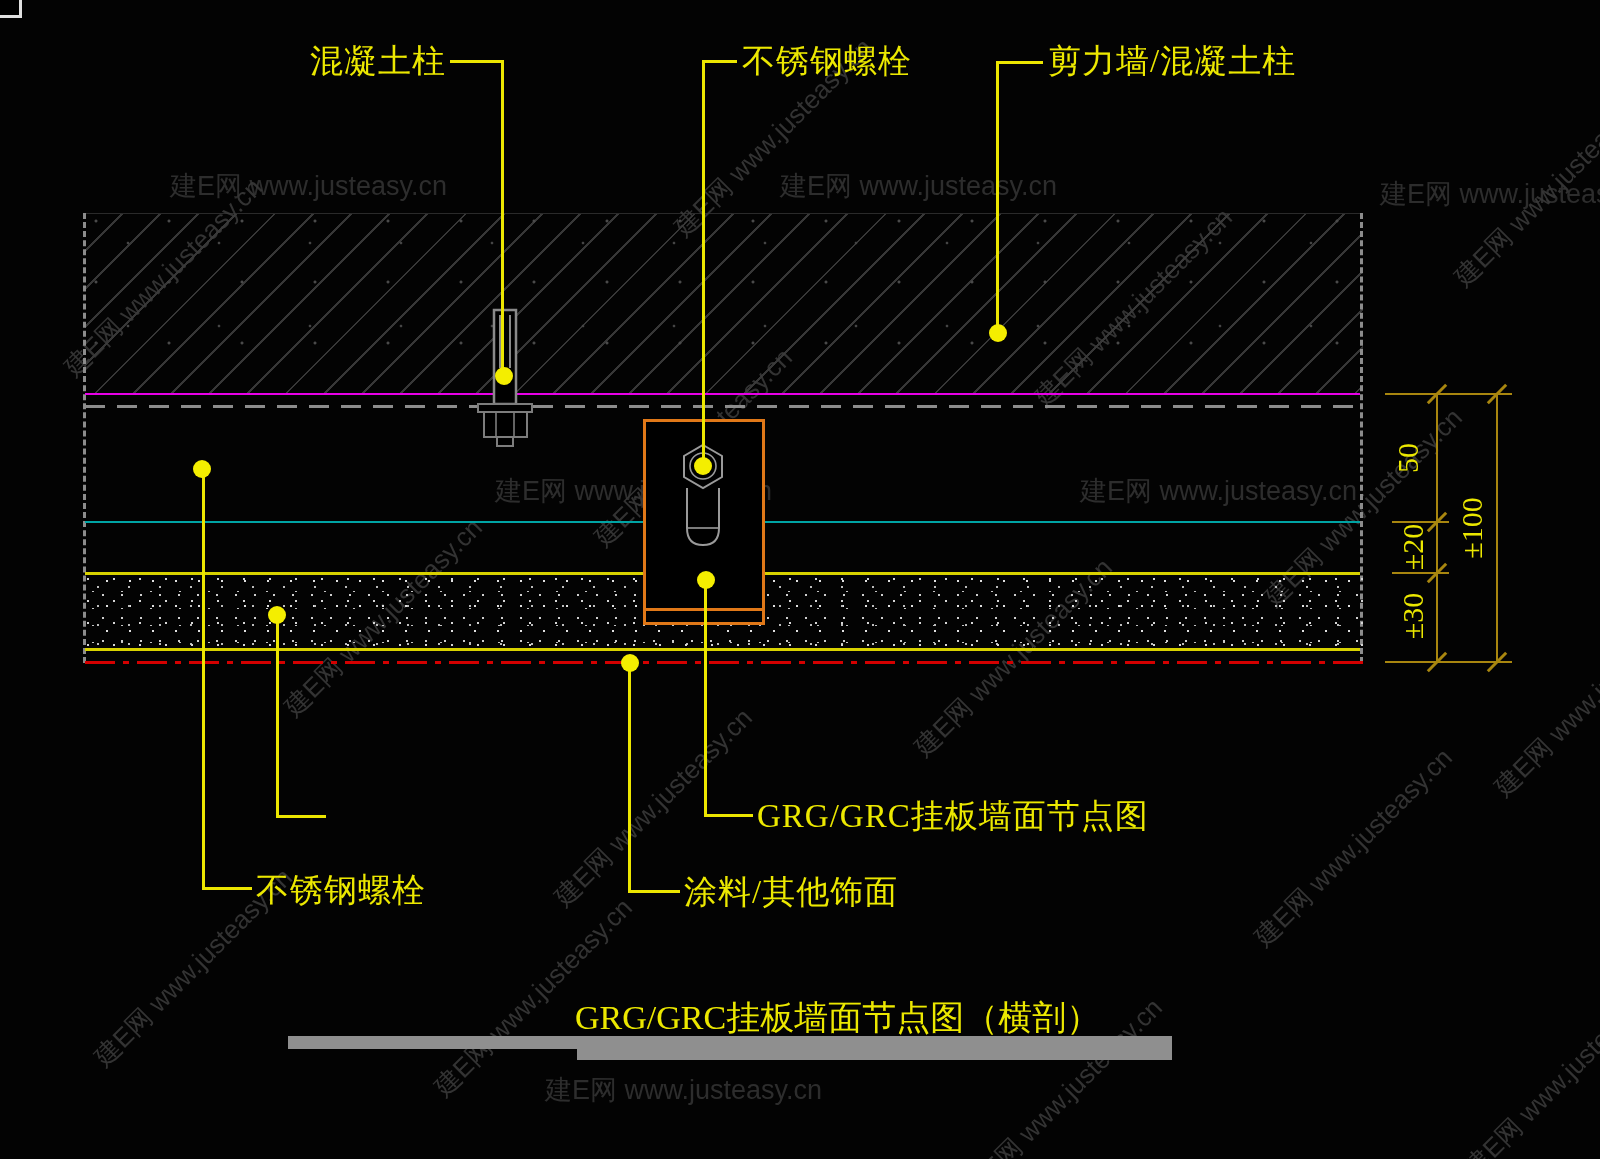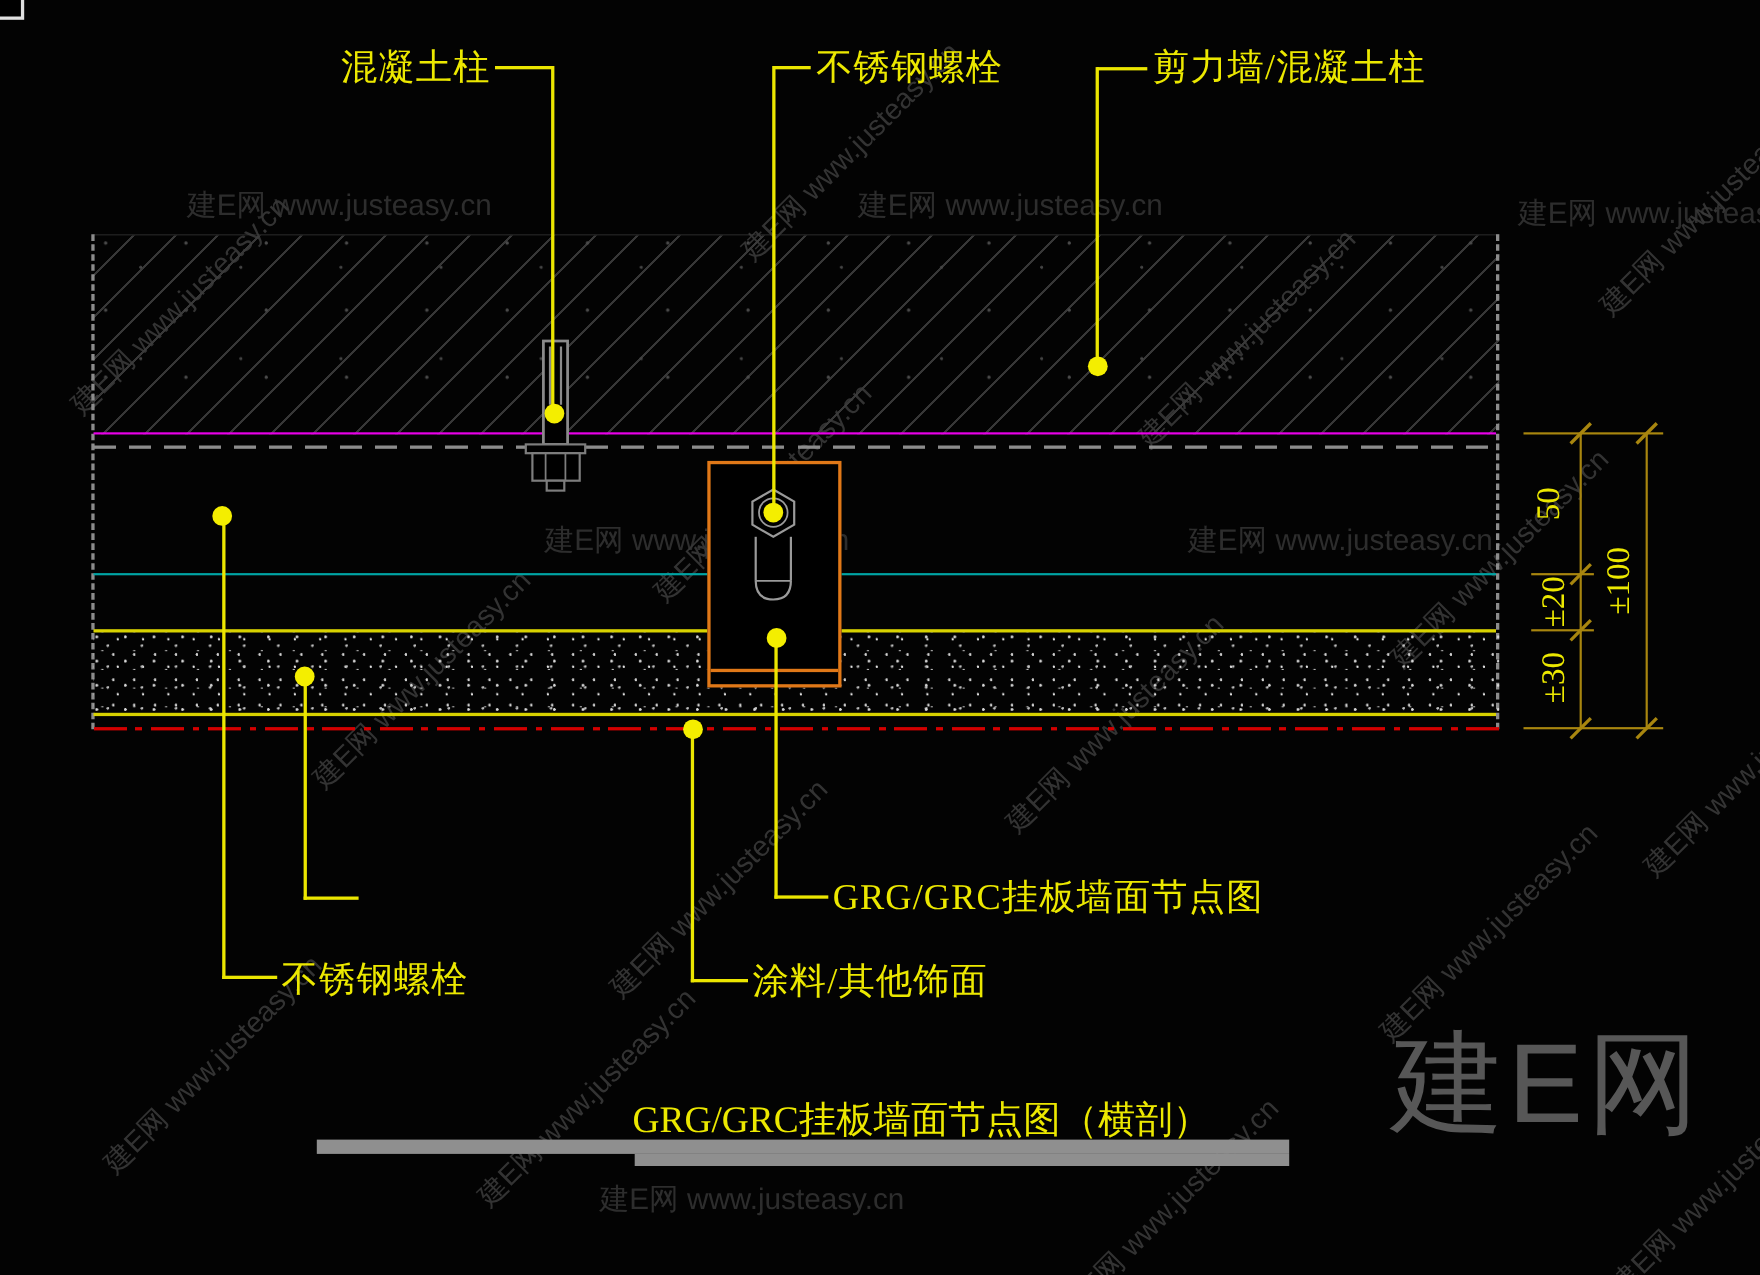--- a/index.html
+++ b/index.html
@@ -73,21 +73,20 @@
   <div class="abs wm" style="left:1220px;top:830px">建E网 www.justeasy.cn</div>
   <div class="abs wm" style="left:1420px;top:170px">建E网 www.justeasy.cn</div>
   <div class="abs wm" style="left:1460px;top:680px">建E网 www.justeasy.cn</div>
   <div class="abs wm" style="left:1430px;top:1060px">建E网 www.justeasy.cn</div>
   <div class="abs wmh" style="left:170px;top:168px">建E网 www.justeasy.cn</div>
   <div class="abs wmh" style="left:780px;top:168px">建E网 www.justeasy.cn</div>
   <div class="abs wmh" style="left:1380px;top:176px">建E网 www.justeasy.cn</div>
   <div class="abs wmh" style="left:495px;top:473px">建E网 www.justeasy.cn</div>
   <div class="abs wmh" style="left:1080px;top:473px">建E网 www.justeasy.cn</div>
   <div class="abs wmh" style="left:545px;top:1072px">建E网 www.justeasy.cn</div>
-  <div class="abs" id="biglogo">建E网</div>
 
   <div class="abs" id="corner-box"></div>
 
   <div class="abs" id="hatch"></div>
 
   <div class="abs dashv" style="left:83px;top:213px;height:450px"></div>
   <div class="abs dashv" style="left:1360px;top:213px;height:450px"></div>
 
   <div class="abs hline" style="left:85px;top:393px;width:1275px;background:#e800e8"></div>
   <div class="abs" style="left:85px;top:405px;width:1275px;height:3px;z-index:4;background:repeating-linear-gradient(90deg,#8c8c8c 0 20px,transparent 20px 32px)"></div>

